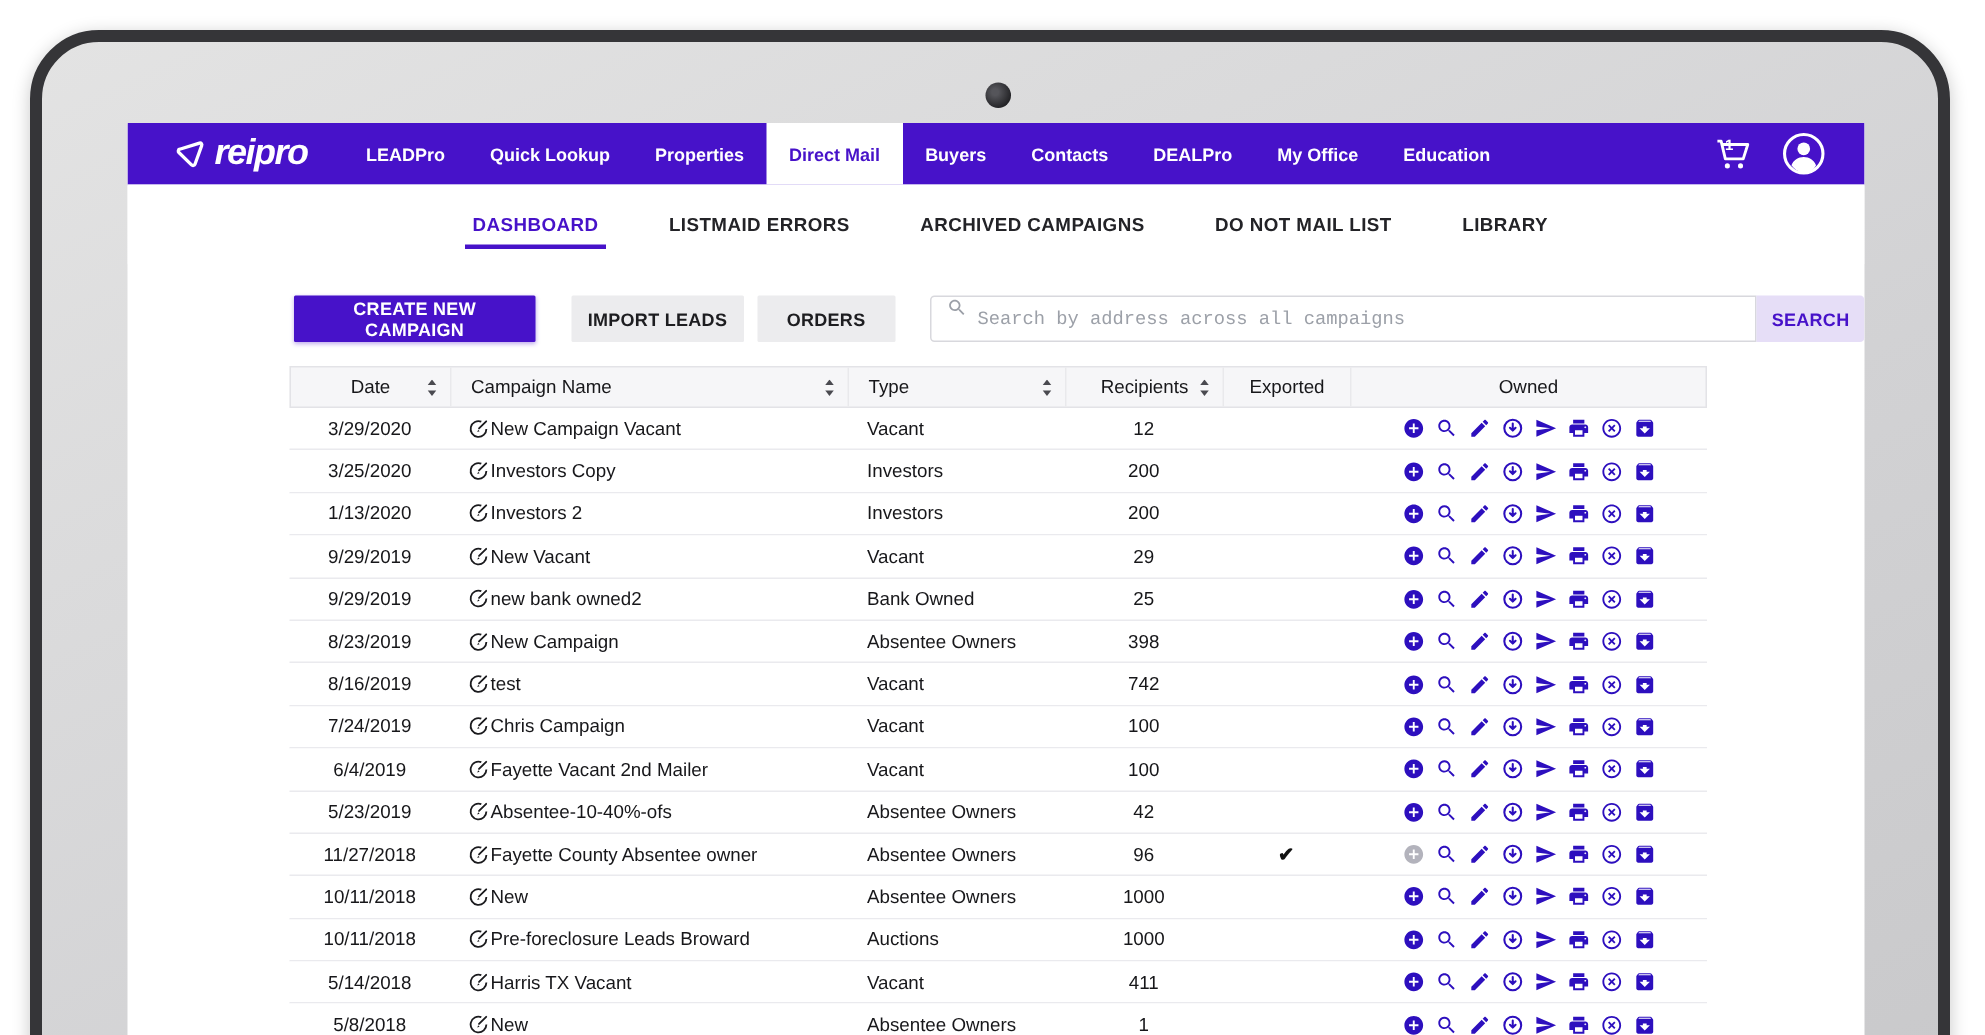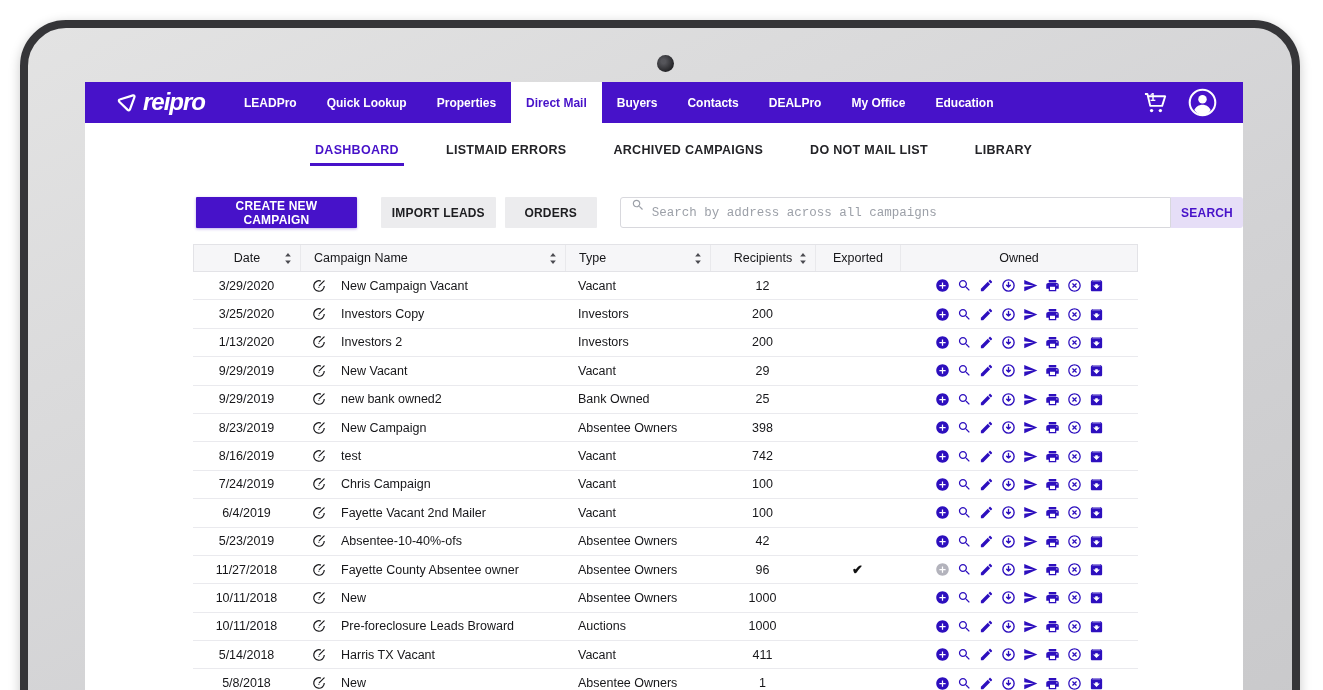--- a/index.html
+++ b/index.html
@@ -93,21 +93,21 @@
   .thead{
     height:28px;background:#f6f6f8;border:1px solid #e3e3e7;font-weight:400;font-size:12.5px;
   }
   .th{position:relative;display:flex;align-items:center;height:100%;border-right:1px solid #e9e9ec;}
   .th:last-child{border-right:none;}
   .th.center{justify-content:center;}
   .th.left{padding-left:13px;}
   .sort-icon{position:absolute;right:8px;width:8px;height:11px;color:#4a4a50;cursor:pointer;}
   .trow{height:28.4px;border-bottom:1px solid #eaeaee;background:#fff;}
   .cell-date{text-align:center;}
-  .cell-name{display:flex;align-items:center;gap:15px;padding-left:12px;overflow:hidden;white-space:nowrap;}
+  .cell-name{display:flex;align-items:center;gap:1px;padding-left:12px;overflow:hidden;white-space:nowrap;}
   .name-edit{width:14px;height:14px;color:#1b1b1e;flex:none;cursor:pointer;}
   .cell-type{padding-left:13px;}
   .cell-recipients{text-align:center;}
   .cell-exported{text-align:center;font-size:13px;font-weight:700;color:#111;}
   .cell-action{display:flex;align-items:center;justify-content:center;gap:7px;}
   .aicon{width:15px;height:15px;color:var(--icon);cursor:pointer;flex:none;}
   .aicon.disabled{color:var(--disabled);}
   .hidden-defs{position:absolute;width:0;height:0;overflow:hidden;}
 </style>
 </head>

